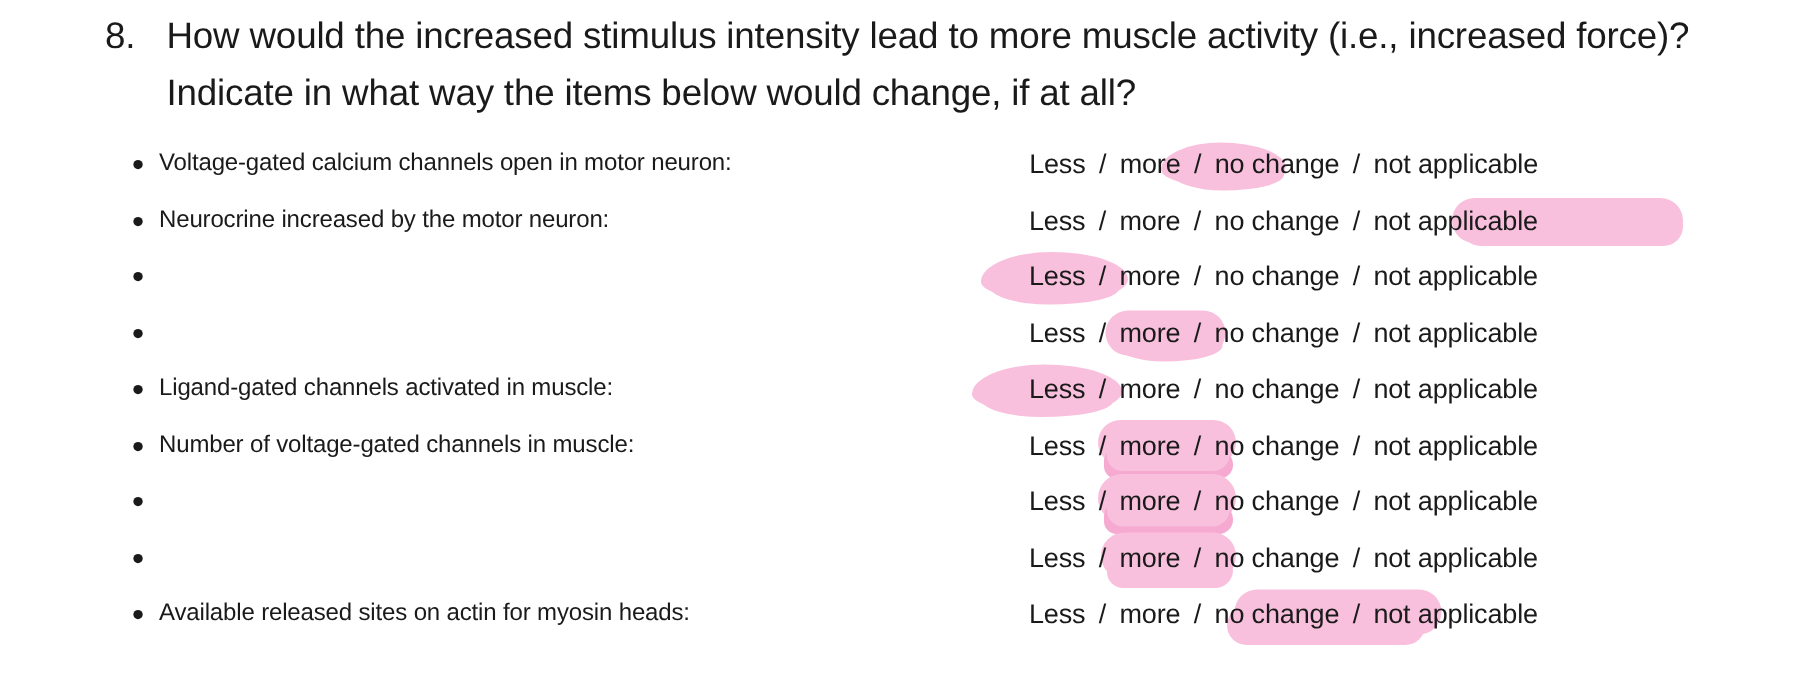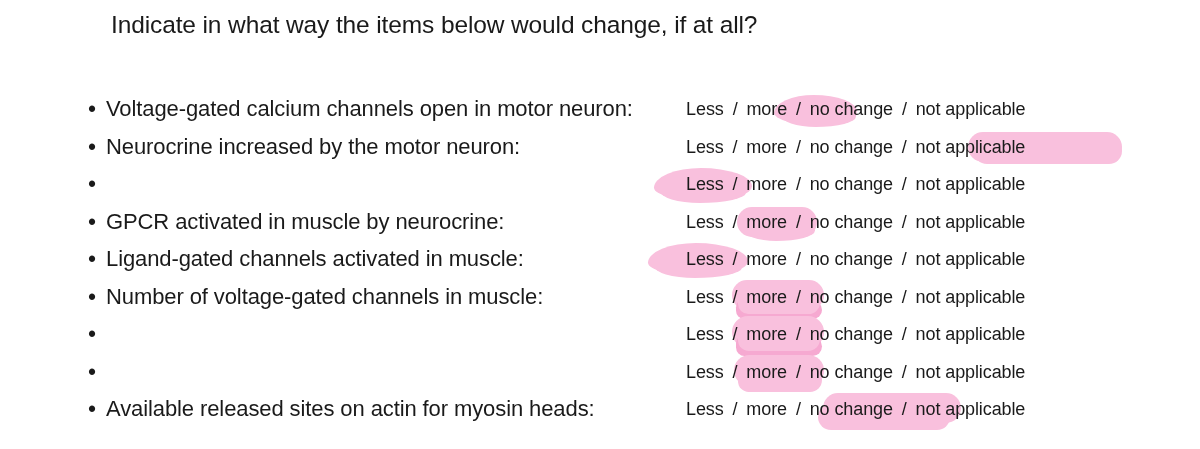--- a/index.html
+++ b/index.html
@@ -54,21 +54,21 @@
     position: absolute;
     left: 0;
     top: 0;
     font-size: 23px;
     line-height: 34px;
   }
   .item-label {
     position: absolute;
     left: 18px;
     top: 0;
-    font-size: 22px;
+    font-size: 16px;
     line-height: 34px;
     letter-spacing: -0.1px;
   }
   .item-options {
     position: absolute;
     top: 0;
     font-size: 18px;
     line-height: 34px;
     letter-spacing: -0.1px;
     z-index: 3;
@@ -93,20 +93,23 @@
   .hl.b1 { border-radius: 48% 52% 46% 54% / 60% 55% 45% 40%; }
   .hl.b2 { border-radius: 20px; }
   .hl.b3 { border-radius: 52% 44% 56% 48% / 52% 58% 42% 48%; }
   .hl.b4 { border-radius: 16px 22px 20px 18px; }
   .hl.dark { background: #f6a9d1; }
 </style>
 </head>
 <body>
 
 <div id="question-block">
+  <div class="q-line">
+    <span class="q-num">8.</span><span>How would the increased stimulus intensity lead to more muscle activity (i.e., increased force)?</span>
+  </div>
   <div class="q-line indent">
     <span>Indicate in what way the items below would change, if at all?</span>
   </div>
 </div>
 
 <div id="items-list">
 
   <div class="item-row row-inline">
     <span class="bullet">•</span>
     <span class="item-label">Voltage-gated calcium channels open in motor neuron:</span>
@@ -149,21 +152,20 @@
       <span class="opt">more</span>
       <span class="sep" style="margin: 0px 4px;">/</span>
       <span class="opt">no change</span>
       <span class="sep" style="margin: 0px 4px;">/</span>
       <span class="opt">not applicable</span>
     </span>
   </div>
 
   <div class="item-row row-right">
     <span class="bullet">•</span>
-    <span class="item-label">GPCR activated in muscle by neurocrine:</span>
     <div class="hl b2" style="left:649px; top:2px; width:80px; height:30px;"></div>
     <div class="hl b3" style="left:655px; top:10px; width:72px; height:26px;"></div>
     <span class="item-options">
       <span class="opt">Less</span>
       <span class="sep" style="margin: 0px 4px;">/</span>
       <span class="opt">more</span>
       <span class="sep" style="margin: 0px 4px;">/</span>
       <span class="opt">no change</span>
       <span class="sep" style="margin: 0px 4px;">/</span>
       <span class="opt">not applicable</span>

